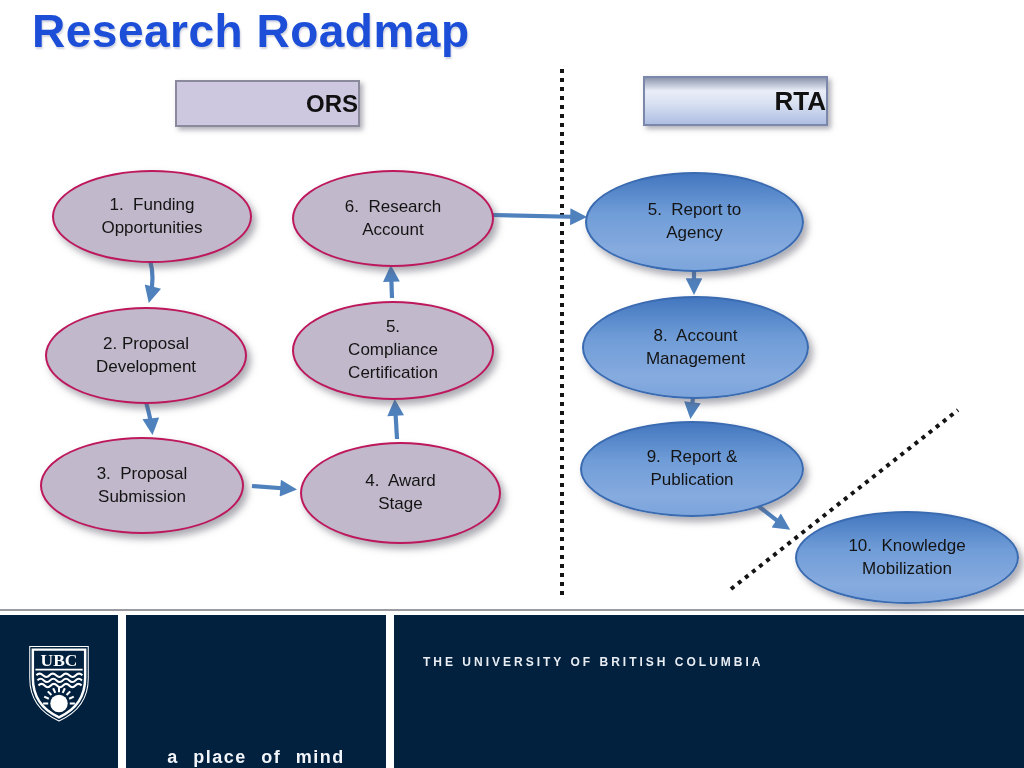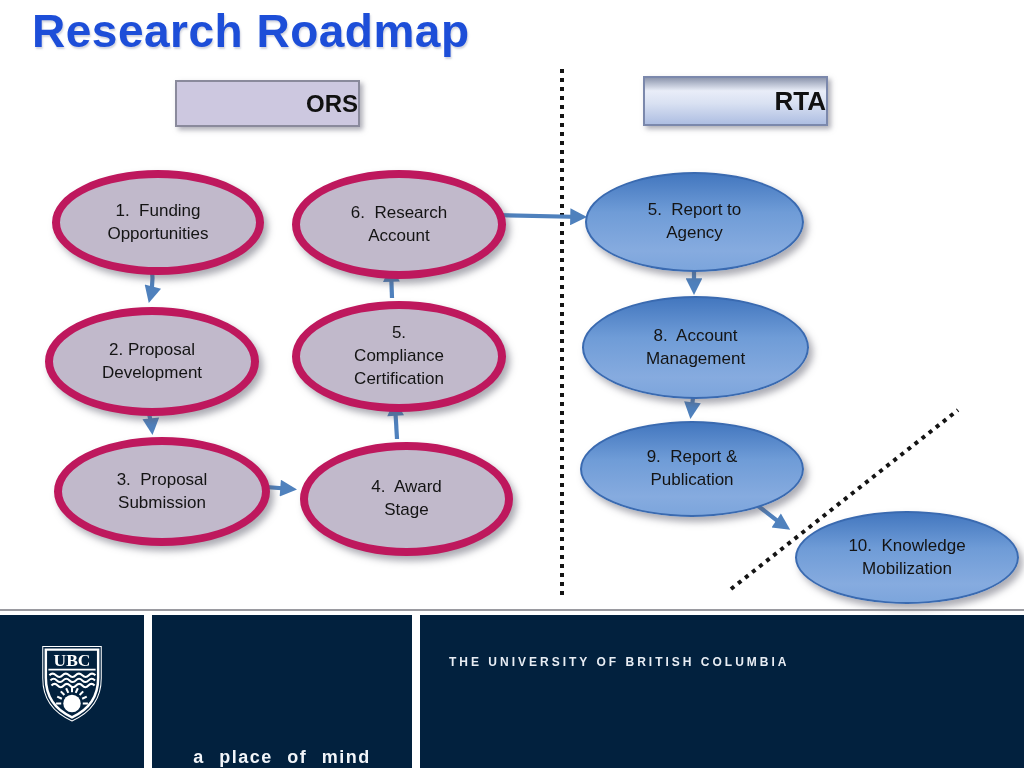--- a/index.html
+++ b/index.html
@@ -20,29 +20,29 @@
        background:linear-gradient(180deg,#8E97AE 0%,#E9EDF8 28%,#D9E1F2 55%,#AEBEE2 100%);
        border:2px solid #7B88AC;box-shadow:3px 3px 5px rgba(110,110,125,.55);}
 
   .connectors{position:absolute;left:0;top:0;width:1024px;height:612px;}
 
   .node{position:absolute;border-radius:50%;display:flex;align-items:center;
         justify-content:center;text-align:center;color:#141414;
         font-size:17px;line-height:1.35;
         box-shadow:4px 5px 7px rgba(90,90,105,.5);}
   .node-label{white-space:pre-wrap;}
-  .node-gray{background:#C1B9CB;border:8px solid #be185d;}
+  .node-gray{background:#C1B9CB;border:2px solid #be185d;}
   .node-blue{background:linear-gradient(180deg,#4377BF 0%,#6F9CD7 40%,#86ABDF 80%,#7CA5DC 100%);
              border:2px solid #3A6AB0;}
 
   .footer{position:absolute;left:0;top:609px;width:1024px;}
   .footer-line{height:2px;background:#9A9AA0;}
   .footer-panels{margin-top:4px;display:flex;gap:8px;height:153px;}
   .panel{background:#02213E;}
-  .panel-logo{width:144px;display:flex;justify-content:center;align-items:flex-start;text-decoration:underline;}
+  .panel-logo{width:118px;display:flex;justify-content:center;align-items:flex-start;text-decoration:underline;}
   .panel-logo svg{margin-top:30px;}
   .panel-tagline{width:260px;display:flex;justify-content:center;align-items:flex-end;}
   .tagline-text{margin-top:38px;color:#F2F5F9;font-size:18px;font-weight:bold;
                 letter-spacing:1.5px;word-spacing:8px;}
   .panel-university{flex:1;}
   .university-text{display:inline-block;margin:40px 0 0 29px;color:#E8EDF4;
                    font-size:12px;font-weight:bold;letter-spacing:3px;}
 </style>
 </head>
 <body>
@@ -80,21 +80,21 @@
   </svg>
 
   <div class="node node-gray" style="left:52px;top:170px;width:196px;height:89px">
     <span class="node-label">1.  Funding
 Opportunities</span>
   </div>
   <div class="node node-gray" style="left:45px;top:307px;width:198px;height:93px">
     <span class="node-label">2. Proposal
 Development</span>
   </div>
-  <div class="node node-gray" style="left:54px;top:437px;width:200px;height:93px">
+  <div class="node node-gray" style="left:40px;top:437px;width:200px;height:93px">
     <span class="node-label">3.  Proposal
 Submission</span>
   </div>
   <div class="node node-gray" style="left:300px;top:442px;width:197px;height:98px">
     <span class="node-label">4.  Award
 Stage</span>
   </div>
   <div class="node node-gray" style="left:292px;top:301px;width:198px;height:95px">
     <span class="node-label">5.
 Compliance

